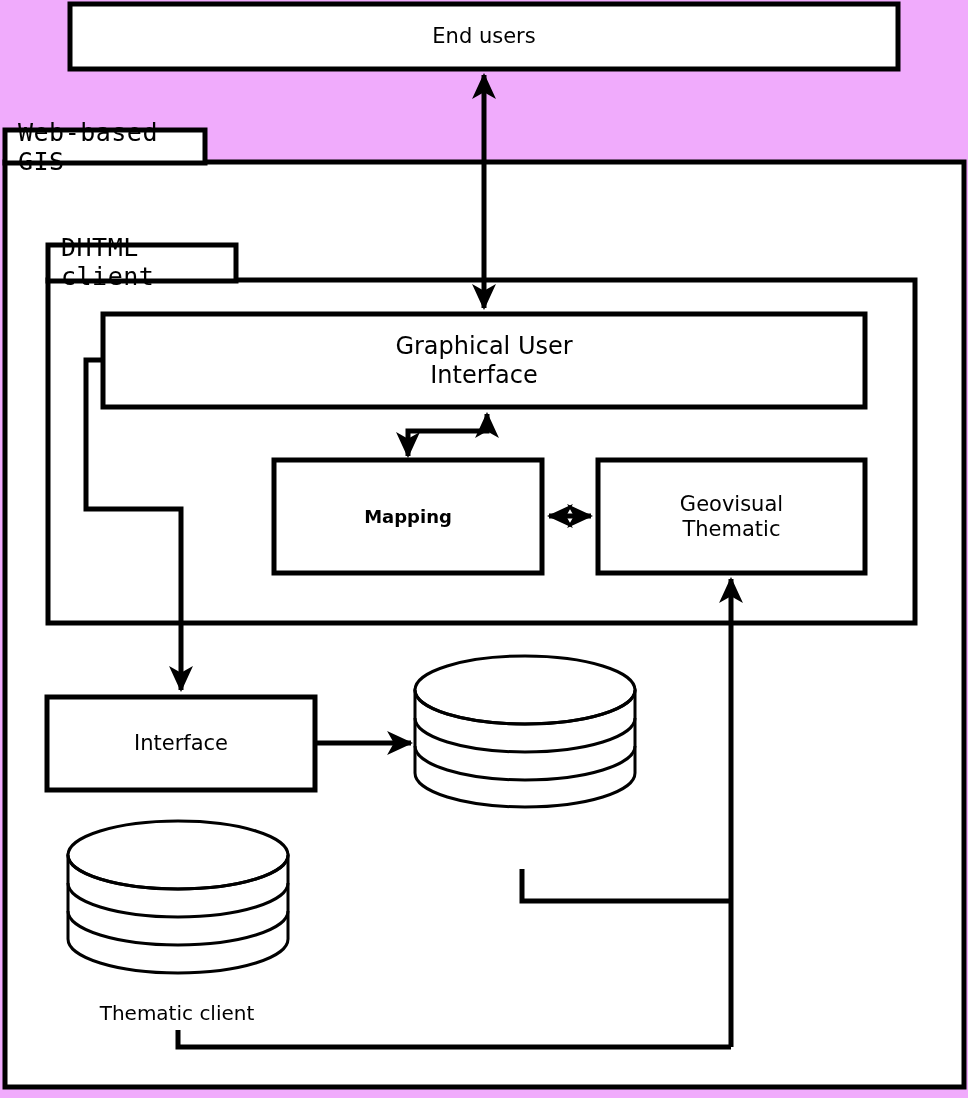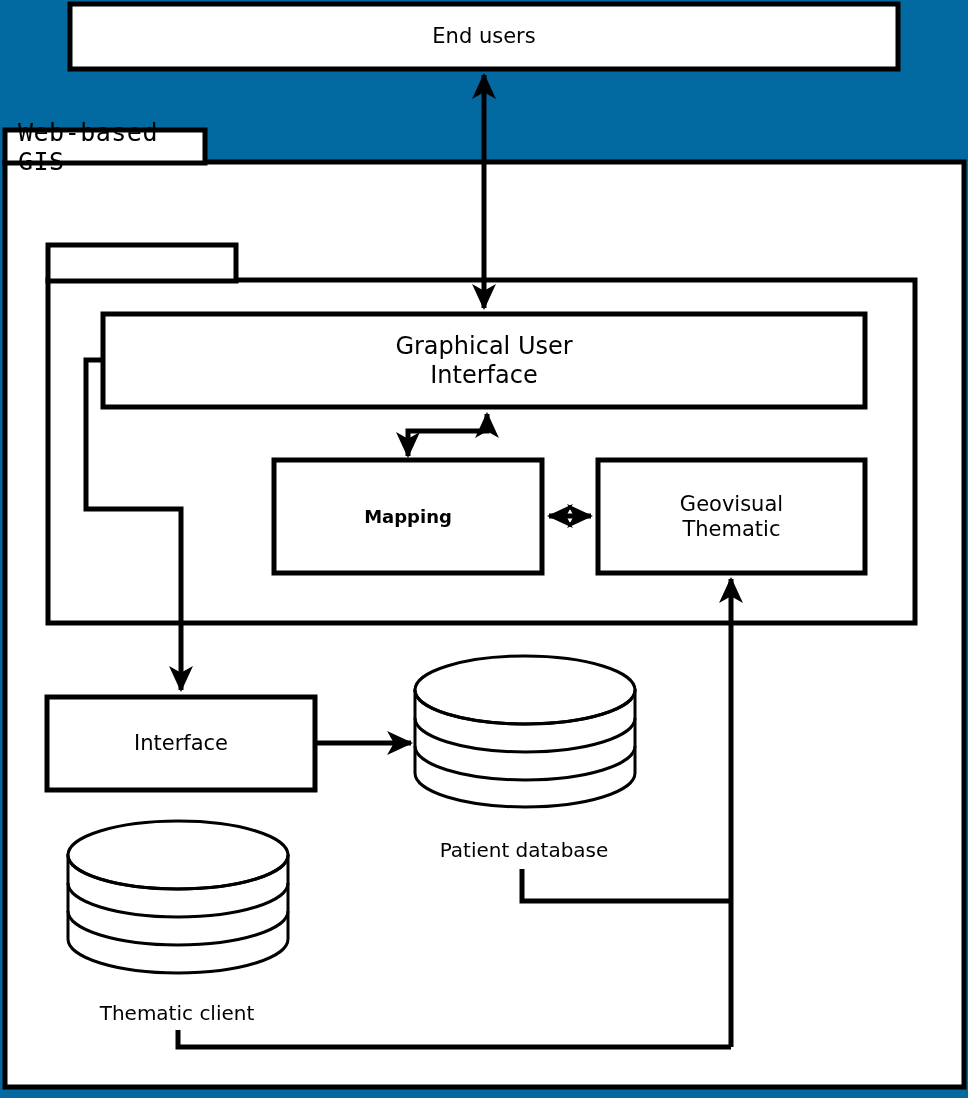--- a/index.html
+++ b/index.html
@@ -8,21 +8,21 @@
     padding: 0;
     background: #ffffff;
   }
   body {
     font-family: "DejaVu Sans", sans-serif;
   }
   #diagram-root {
     position: relative;
     width: 968px;
     height: 1098px;
-    background: #0369a1;
+    background: #f0abfc;
     overflow: hidden;
   }
   #diagram-svg {
     position: absolute;
     left: 0;
     top: 0;
     width: 968px;
     height: 1098px;
   }
   .box-label {
@@ -132,28 +132,28 @@
 
     <path d="M 178 1030 L 178 1047 L 731 1047" fill="none" stroke="#000" stroke-width="5"></path>
 
     <line x1="731" y1="1047" x2="731" y2="579" stroke="#000" stroke-width="5" marker-end="url(#arrowhead)"></line>
   </svg>
 
   <div class="box-label lbl-enduser">End users</div>
 
   <div class="pkg-label pkg-gis">Web-based GIS</div>
 
+  <div class="pkg-label pkg-dhtml">DHTML client</div>
 
   <div class="box-label lbl-gui">Graphical User
 Interface</div>
 
   <div class="box-label lbl-mapping">Mapping</div>
 
   <div class="box-label lbl-geovis">Geovisual
 Thematic</div>
 
   <div class="box-label lbl-geocoding">Interface</div>
 
-  <div class="cyl-caption cap-patient">Patient database</div>
 
   <div class="cyl-caption cap-thematic">Thematic client</div>
 
 </div>
 
 </body></html>

